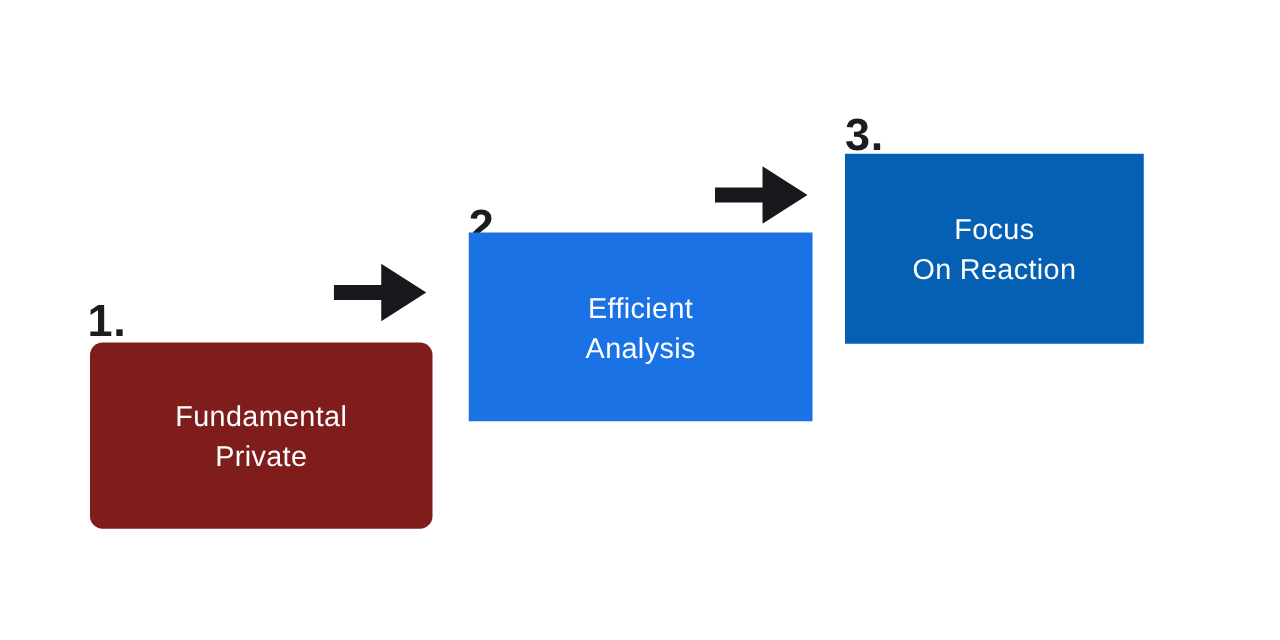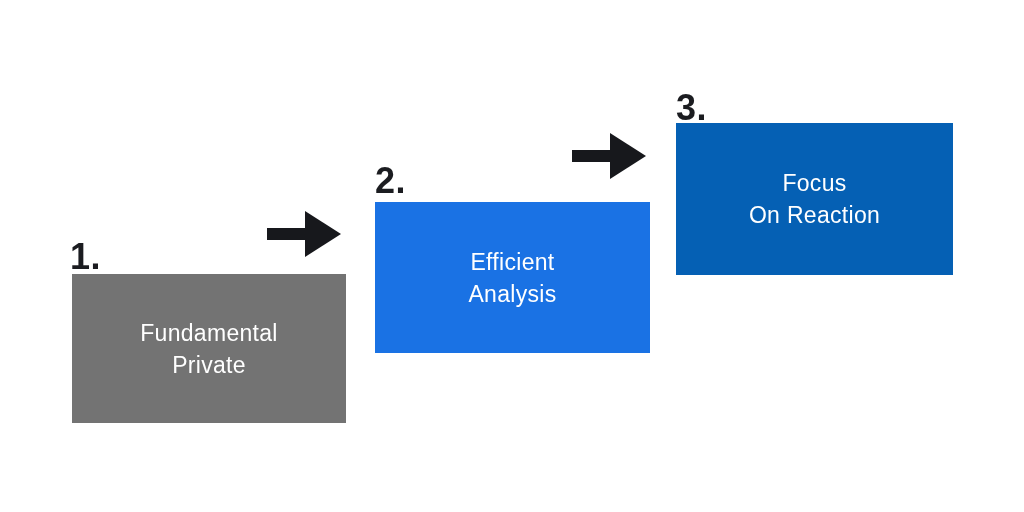--- a/index.html
+++ b/index.html
@@ -39,33 +39,33 @@
     letter-spacing: 0.3px;
     font-weight: 400;
   }
   .arrow {
     position: absolute;
   }
   
   #num-1 { left: 70px;  top: 239px; }
   #box-1 { left: 72px;  top: 274px; width: 274px; height: 149px; }
   #num-2 { left: 375px; top: 163px; }
-  #box-2 { left: 375px; top: 202px; width: 275px; height: 151px; }
+  #box-2 { left: 375px; top: 186px; width: 275px; height: 151px; }
   #num-3 { left: 676px; top: 90px;  }
-  #box-3 { left: 676px; top: 123px; width: 277px; height: 152px; }
+  #box-3 { left: 676px; top: 123px; width: 239px; height: 152px; }
   #arrow-1 { left: 267px; top: 211px; }
   #arrow-2 { left: 572px; top: 133px; }
 </style>
 </head>
 <body>
 
 <div class="canvas">
 
   <div id="num-1" class="step-number">1.</div>
-  <div id="box-1" class="step-box" style="background: #737373;">
+  <div id="box-1" class="step-box" style="background: #7f1d1d; border-radius: 10px;">
     <span class="line">Fundamental</span>
     <span class="line">Private</span>
   </div>
 
   <svg id="arrow-1" class="arrow" width="74" height="46" viewBox="0 0 74 46">
     <rect x="0" y="17" width="42" height="12" fill="#17181c"></rect>
     <polygon points="38,0 74,23 38,46" fill="#17181c"></polygon>
   </svg>
 
   <div id="num-2" class="step-number">2.</div>

